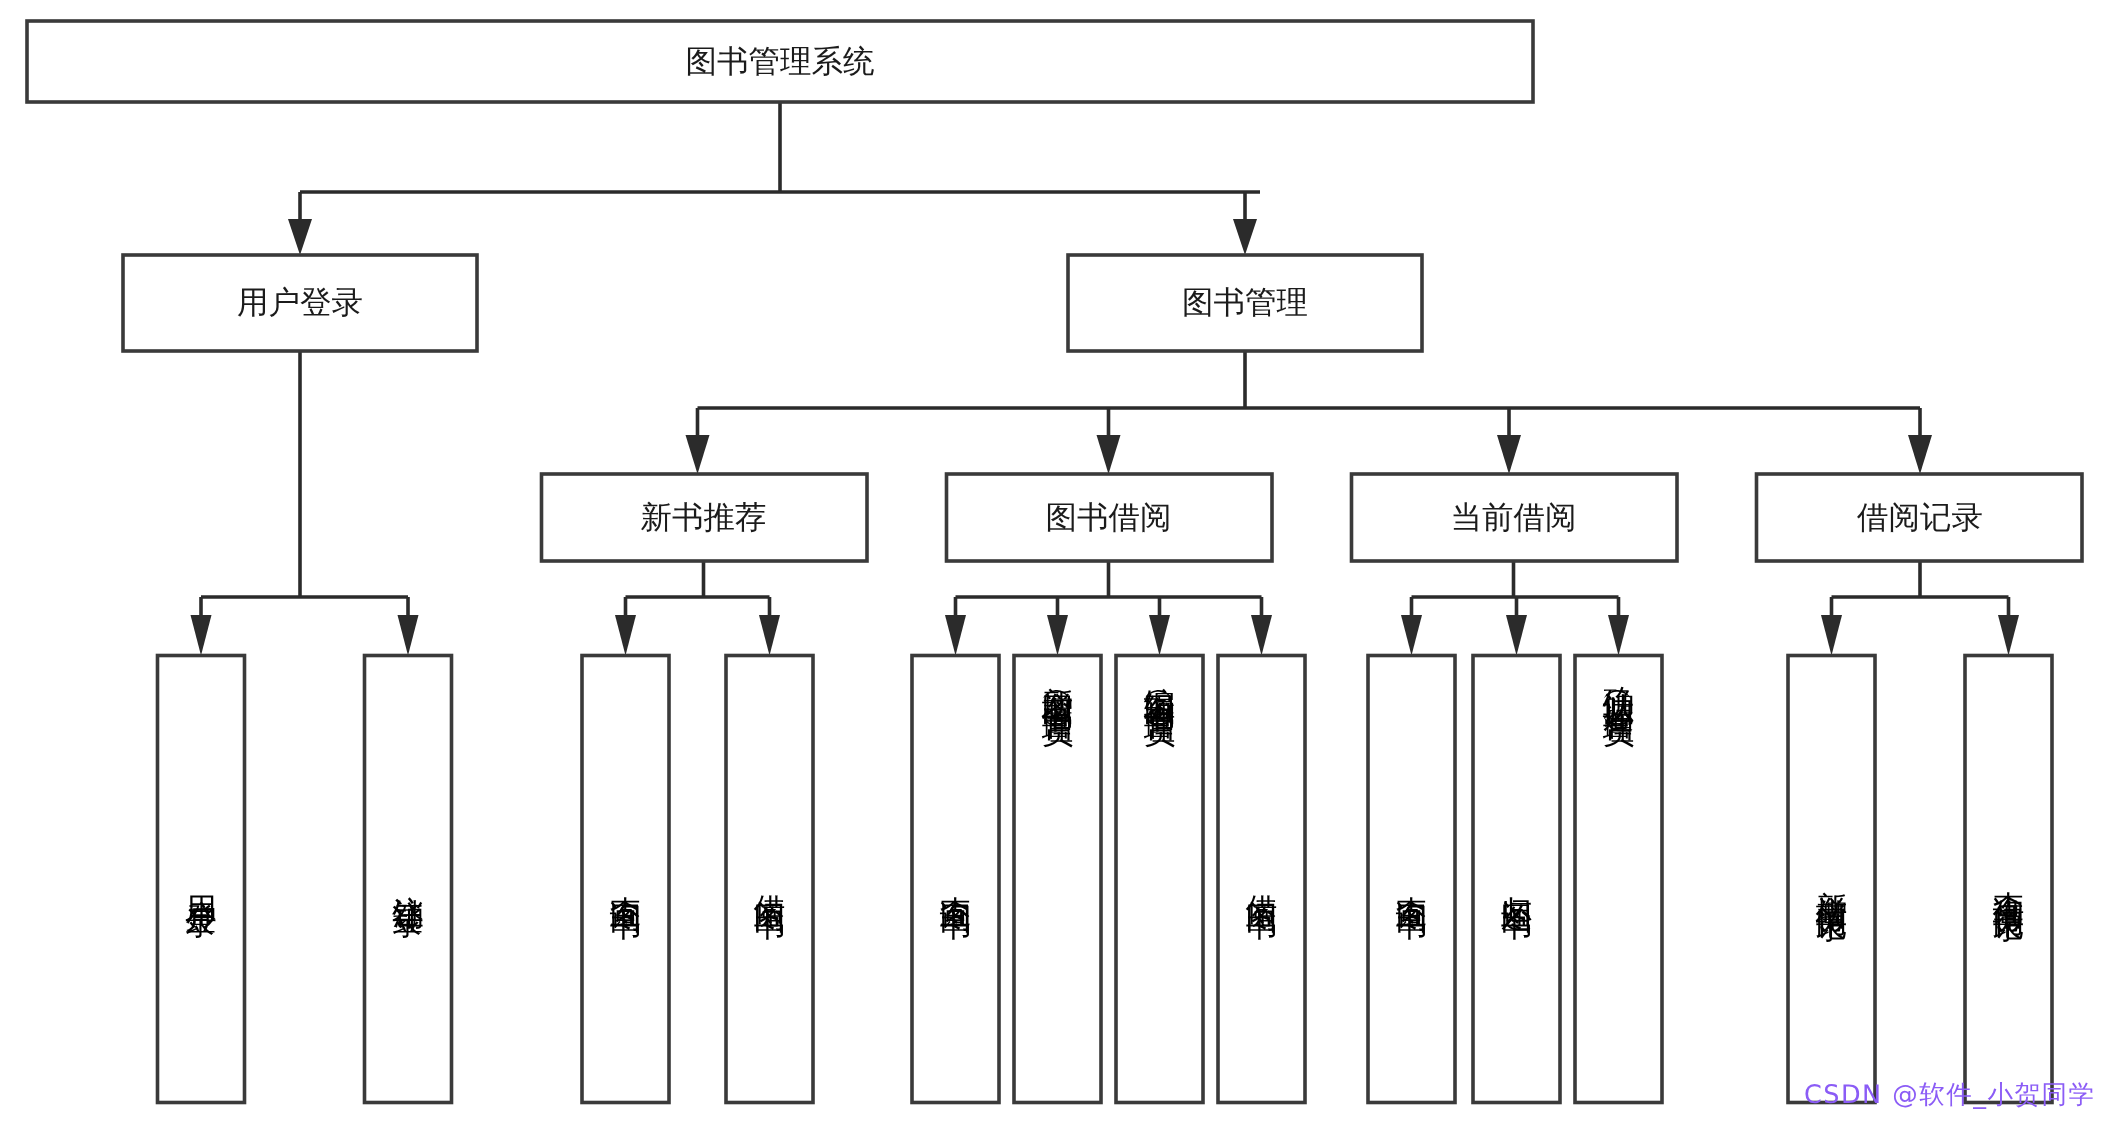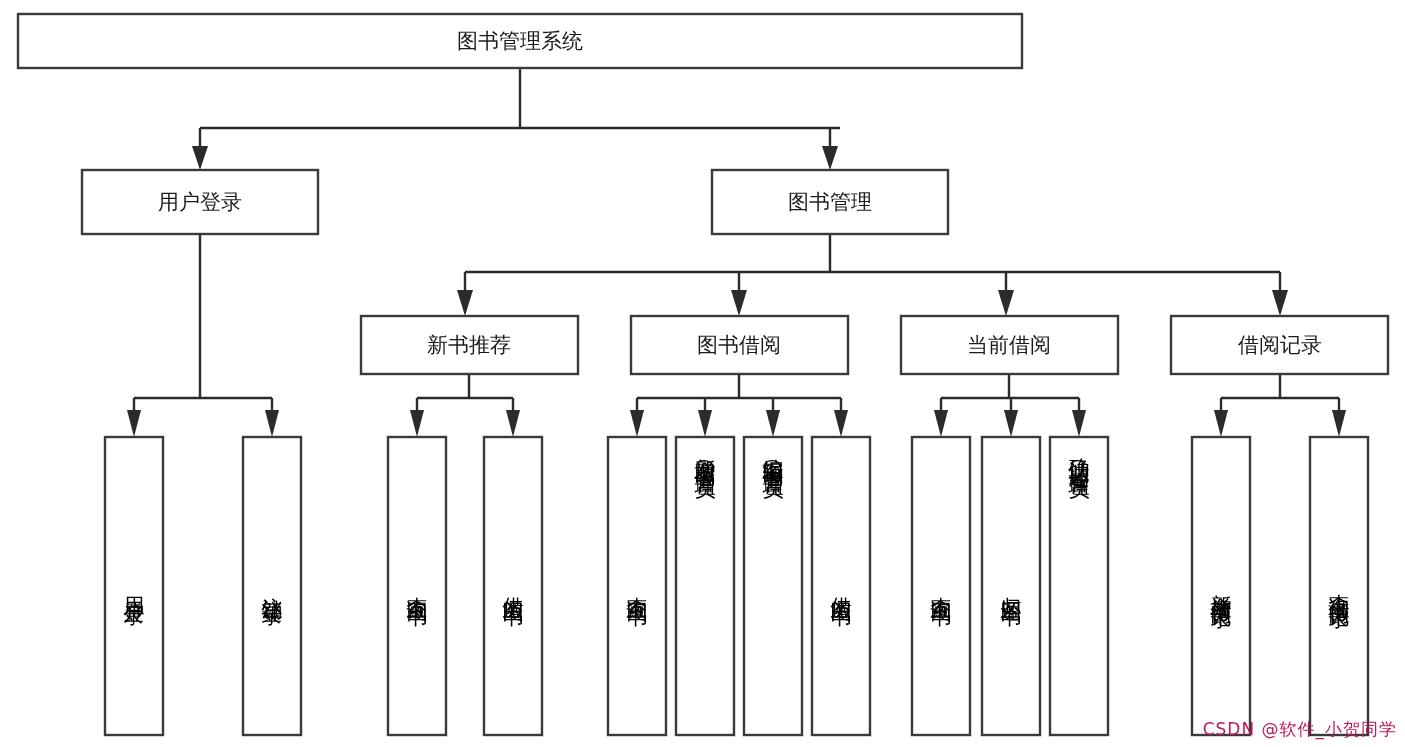--- a/index.html
+++ b/index.html
@@ -52,21 +52,21 @@
   .arrow-head {
     fill: #2b2b2b;
     stroke: none;
   }
   .watermark {
     position: absolute;
     right: 8px;
     bottom: 6px;
     font-family: "DejaVu Sans", "Liberation Sans", sans-serif;
     font-size: 17px;
-    color: #be185d;
+    color: #8b5cf6;
     letter-spacing: 1px;
     white-space: nowrap;
     user-select: none;
   }
 </style>
 </head>
 <body>
 
 <div id="diagram-root">
   <svg width="1405" height="747" viewBox="0 0 1405 747" xmlns="http://www.w3.org/2000/svg">

